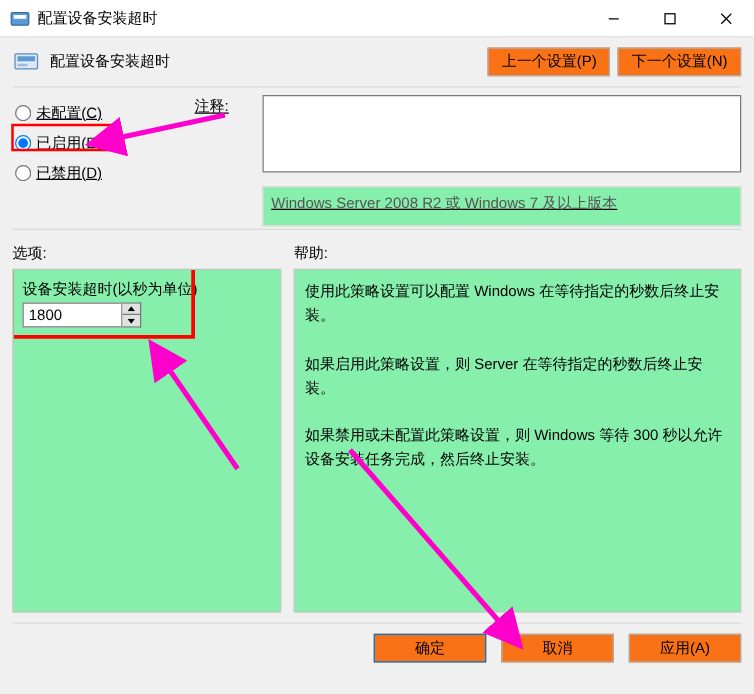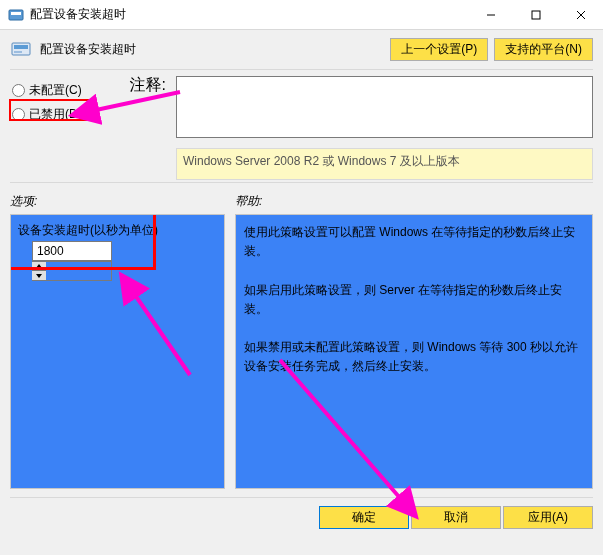--- a/index.html
+++ b/index.html
@@ -59,38 +59,39 @@
       height: 22px;
       margin-right: 8px;
     }
     .head-icon svg { width: 22px; height: 22px; display: block; }
     .head-title { font-size: 12px; color: #000; flex: 1; }
     .nav-btns { display: flex; gap: 6px; }
     .win-btn {
       min-width: 90px;
       height: 23px;
       border: 1px solid #adadad;
-      background: #fde047;
+      background: #f97316;
       font-size: 12px;
       padding: 0 10px;
       display: inline-flex;
       align-items: center;
       justify-content: center;
       color: #000;
     }
     .rule {
       border: none;
       border-top: 1px solid #d9d9d9;
       margin: 2px 10px 4px 10px;
     }
     
     .config-row {
       display: flex;
       padding: 0 10px;
-      gap: 10px;
+      gap: 27px;
+      text-decoration: underline;
     }
     .radios {
       width: 86px;
       padding-top: 4px;
       position: relative;
     }
     .radio-item {
       display: flex;
       align-items: center;
       font-size: 12px;
@@ -102,74 +103,73 @@
       left: -1px;
       top: 25px;
       width: 84px;
       height: 22px;
       border: 2px solid #ff0000;
       pointer-events: none;
     }
     .labels-col {
       width: 60px;
       text-align: right;
-      font-size: 16px;
+      font-size: 12px;
       padding-top: 4px;
     }
     .labels-col .lbl { height: 68px; line-height: 14px; }
     .labels-col .lbl2 { line-height: 14px; }
     .fields-col { flex: 1; }
     .textarea {
       width: 100%;
       height: 62px;
       border: 1px solid #7a7a7a;
       background: #ffffff;
       resize: none;
       font-size: 12px;
       margin-top: 2px;
     }
     .platform-box {
       width: 100%;
       height: 32px;
       border: 1px solid #d9d9d9;
-      background: #fef9c3;
+      background: #86efac;
       font-size: 12px;
       padding: 4px 6px;
       margin-top: 6px;
       color: #555;
     }
     
     .lower {
       display: flex;
       padding: 0 10px;
       margin-top: 10px;
       gap: 10px;
     }
     .lower .col-left { width: 215px; }
     .lower .col-right { flex: 1; }
-    .section-title { font-size: 12px; margin-bottom: 4px; font-style: italic; }
+    .section-title { font-size: 12px; margin-bottom: 4px; }
     .panel {
       border: 1px solid #c6c6c6;
-      background: #3b82f6;
+      background: #86efac;
       height: 275px;
       font-size: 12px;
       padding: 8px;
       color: #000;
       line-height: 1.6;
       overflow: hidden;
     }
     .panel-left {
       position: relative;
     }
     .spin-wrap {
       position: absolute;
       top: 26px;
-      left: 21px;
-      display: flex;
-      flex-direction: column;
+      left: 7px;
+      display: flex;
     }
     .spin-input {
       width: 80px;
       height: 20px;
       border: 1px solid #7a7a7a;
       font-size: 12px;
       padding: 0 4px;
     }
     .spin-btns {
       display: flex;
@@ -200,21 +200,21 @@
       width: 148px;
       height: 58px;
       border: 3px solid #ff0000;
       pointer-events: none;
     }
     
     .bottom-sep { border: none; border-top: 1px solid #d9d9d9; margin: 8px 10px 0 10px; }
     .bottom-btns {
       display: flex;
       justify-content: flex-end;
-      gap: 2px;
+      gap: 12px;
       padding: 8px 10px;
     }
     .bottom-btns .win-btn.default { border: 1px solid #0078d7; }
     
     .ann {
       position: absolute;
       left: 0; top: 0;
       width: 603px; height: 555px;
       pointer-events: none;
     }
@@ -256,32 +256,36 @@
     <span class="head-icon">
       <svg viewBox="0 0 22 22">
         <rect x="2" y="4" width="18" height="12" rx="1" fill="#dde8f5" stroke="#5b8bbd"></rect>
         <rect x="4" y="6" width="14" height="4" fill="#5b9bd5"></rect>
         <rect x="4" y="12" width="8" height="2" fill="#9cbde0"></rect>
       </svg>
     </span>
     <span class="head-title">配置设备安装超时</span>
     <div class="nav-btns">
       <div class="win-btn">上一个设置(P)</div>
-      <div class="win-btn">支持的平台(N)</div>
+      <div class="win-btn">下一个设置(N)</div>
     </div>
   </div>
 
   <hr class="rule">
 
   <div class="config-row">
 
     <div class="radios">
       <label class="radio-item">
         <input type="radio" name="st" style="">
         <span>未配置(C)</span>
+      </label>
+      <label class="radio-item">
+        <input type="radio" name="st" checked="" style="">
+        <span>已启用(E)</span>
       </label>
       <label class="radio-item">
         <input type="radio" name="st" style="">
         <span>已禁用(D)</span>
       </label>
       <div class="red-box-1"></div>
     </div>
 
     <div class="labels-col">
       <div class="lbl">注释:</div>

